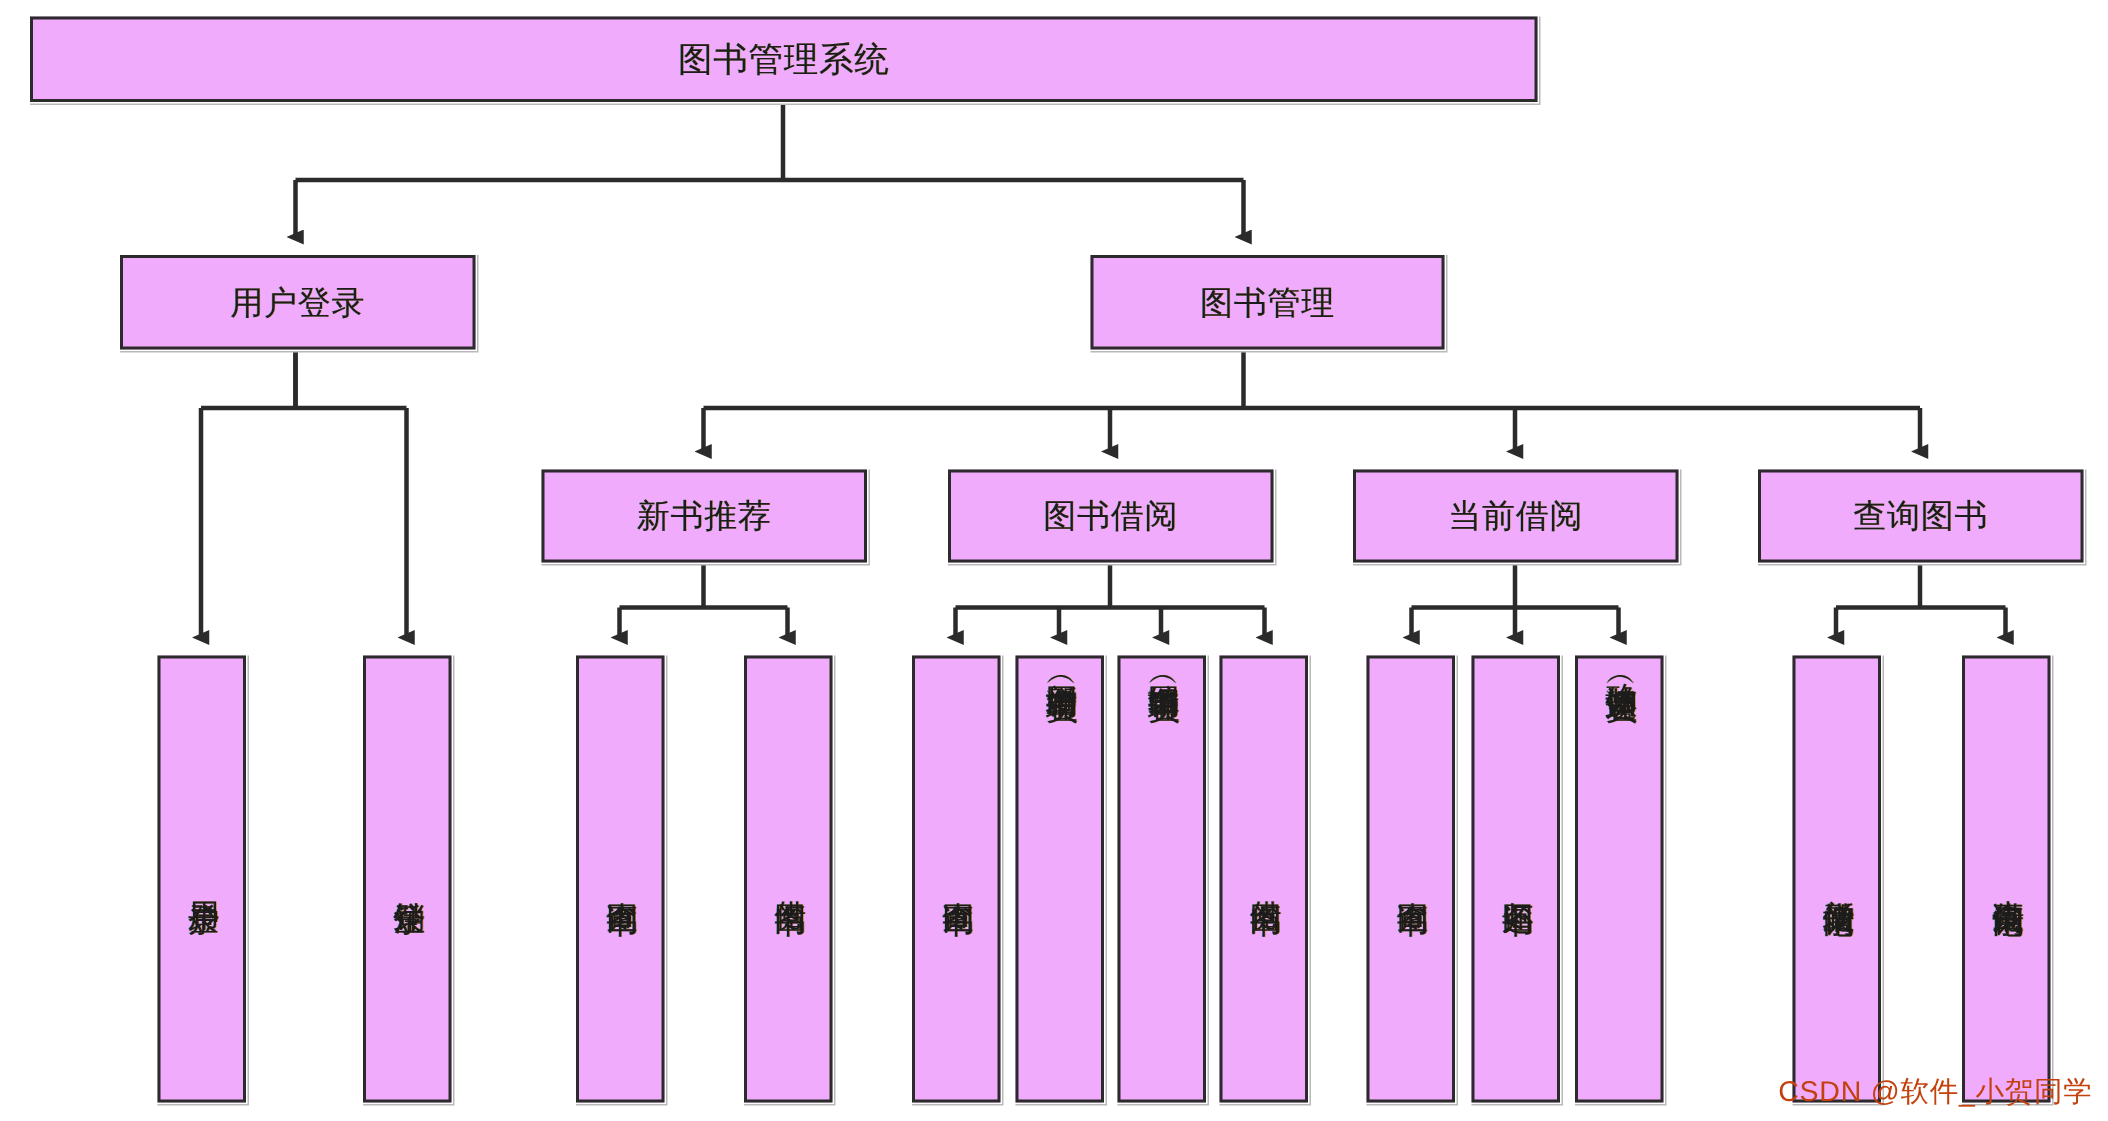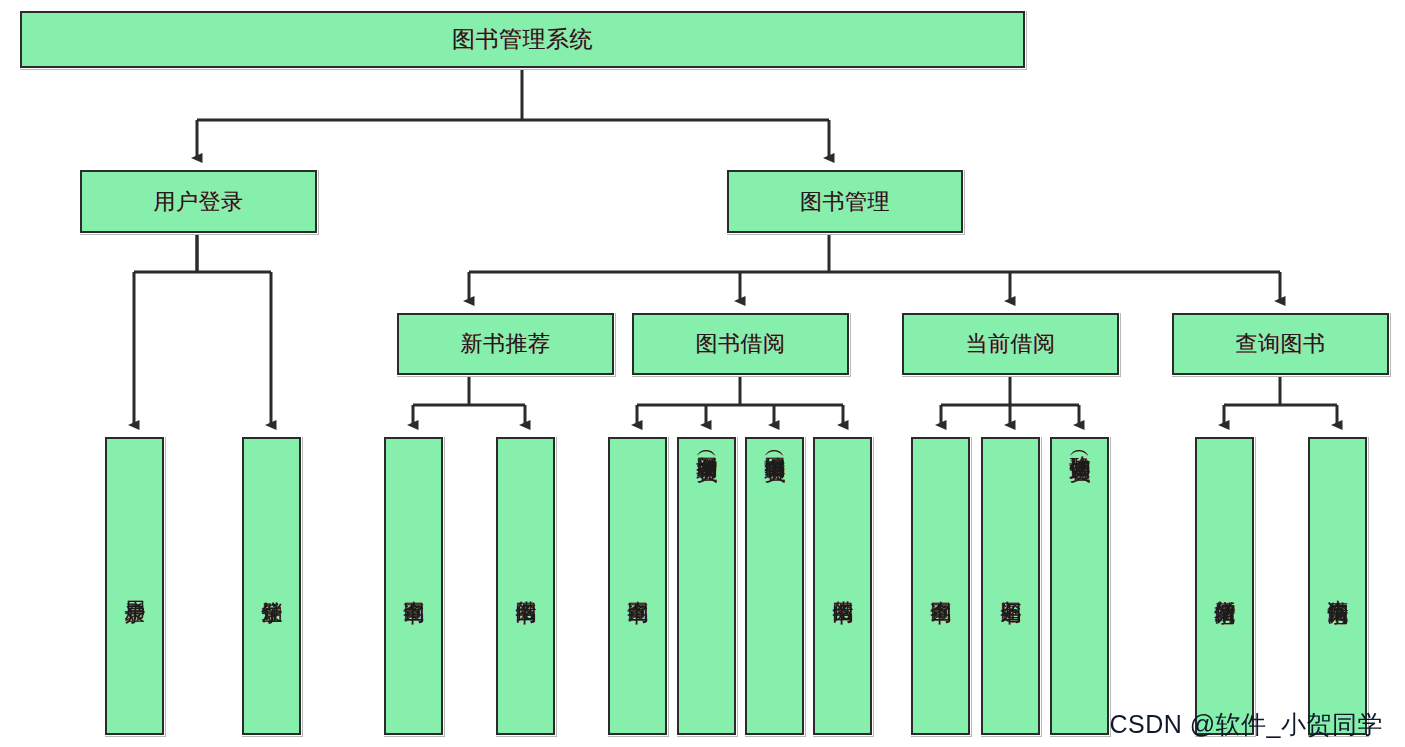--- a/index.html
+++ b/index.html
@@ -21,21 +21,21 @@
     position: absolute;
     left: 0;
     top: 0;
     width: 1405px;
     height: 747px;
     pointer-events: none;
   }
   .node {
     position: absolute;
     box-sizing: border-box;
-    background: #86efac;
+    background: #f0abfc;
     border: 2.5px solid #2b2b2b;
     box-shadow: 0 0 0 1px #ffffff, 1px 1px 0 1px #b9b9b9;
     display: flex;
     align-items: center;
     justify-content: center;
     z-index: 2;
   }
   .node-label {
     color: #1c1c1c;
     font-size: 22px;
@@ -56,24 +56,24 @@
     white-space: nowrap;
     font-size: 21px;
     line-height: 1.18;
     letter-spacing: 1px;
   }
   .node.leaf.center-text {
     align-items: center;
   }
   #watermark {
     position: absolute;
-    right: 22px;
+    right: 10px;
     bottom: 6px;
-    font-size: 25px;
-    color: #0f172a;
+    font-size: 19px;
+    color: #c2410c;
     letter-spacing: 0.5px;
     z-index: 5;
     white-space: nowrap;
   }
 </style>
 </head>
 <body>
 
 <div id="canvas">
 
@@ -133,21 +133,21 @@
     <span class="node-label">图书管理系统</span>
   </div>
 
   <div class="node" style="left:80px; top:170px; width:237px; height:63px;">
     <span class="node-label">用户登录</span>
   </div>
   <div class="node" style="left:711px; top:170px; width:236px; height:63px;margin-left:16px;">
     <span class="node-label">图书管理</span>
   </div>
 
-  <div class="node" style="left:361px; top:313px; width:217px; height:62px;margin-left:36px;">
+  <div class="node" style="left:361px; top:313px; width:217px; height:62px;">
     <span class="node-label">新书推荐</span>
   </div>
   <div class="node" style="left:902px; top:313px; width:217px; height:62px;">
     <span class="node-label">当前借阅</span>
   </div>
   <div class="node" style="left:632px; top:313px; width:217px; height:62px;">
     <span class="node-label">图书借阅</span>
   </div>
   <div class="node" style="left:1172px; top:313px; width:217px; height:62px;">
     <span class="node-label">查询图书</span>

